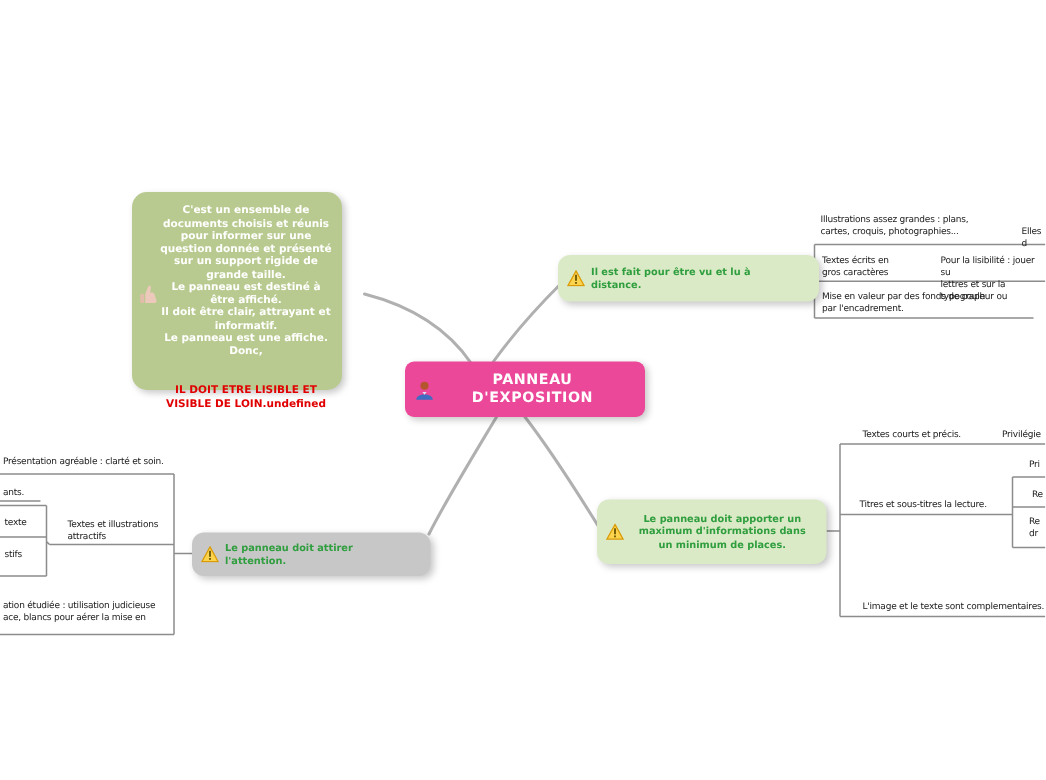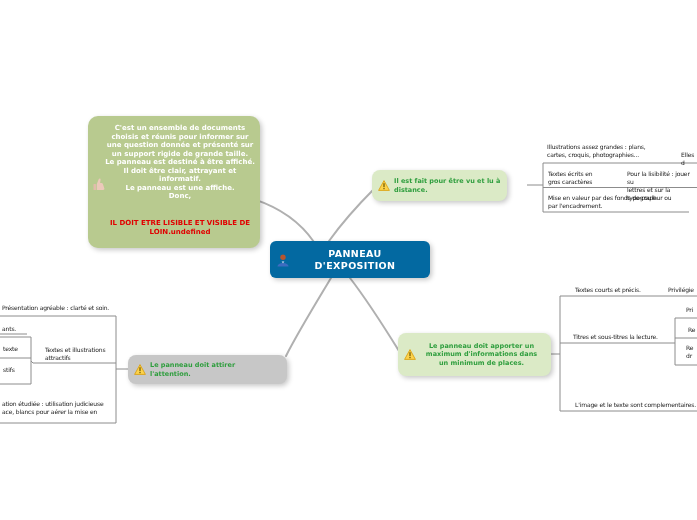--- a/index.html
+++ b/index.html
@@ -2,34 +2,34 @@
 <html><head>
 <meta charset="utf-8">
 <style>
   html,body{margin:0;padding:0;background:#fff;}
   #stage{position:relative;width:697px;height:520px;background:#ffffff;overflow:hidden;
          font-family:"DejaVu Sans","Liberation Sans",sans-serif;}
   svg.lines{position:absolute;left:0;top:0;z-index:0;}
   .node{position:absolute;z-index:2;border-radius:8px;display:flex;align-items:center;
         box-shadow:2px 2px 5px rgba(0,0,0,0.22);box-sizing:border-box;}
   .node .ic{flex:0 0 auto;margin:0 4px 0 6px;display:flex;align-items:center;}
-  .root-node{left:270px;top:241px;width:160px;height:37px;background:#0369a1;border-radius:6px;}
+  .root-node{left:270px;top:241px;width:160px;height:37px;background:#ec4899;border-radius:6px;}
   .root-label{flex:1;text-align:center;color:#ffffff;font-weight:bold;font-size:9.5px;
               line-height:1.25;white-space:pre-line;letter-spacing:.4px;padding-right:14px;}
-  .def-node{left:88px;top:116px;width:172px;height:132px;background:#b8ca8f;border-radius:10px;
+  .def-node{left:88px;top:128px;width:140px;height:132px;background:#b8ca8f;border-radius:10px;
             display:block;padding:8px 5px 4px 5px;}
   .def-body{color:#ffffff;font-weight:bold;font-size:7px;line-height:1.22;text-align:center;
             white-space:pre-line;}
   .def-em{color:#e10000;font-weight:bold;font-size:7px;line-height:1.25;text-align:center;
           margin-top:18px;white-space:pre-line;}
   .def-ic{position:absolute;left:4px;top:60px;}
   .branch{background:#dbeac6;}
   .branch-label{color:#2f9e3e;font-weight:bold;font-size:6.5px;line-height:1.3;
                 white-space:pre-line;}
-  .b-distance{left:372px;top:170px;width:135px;height:31px;}
+  .b-distance{left:372px;top:170px;width:174px;height:31px;}
   .b-info{left:398px;top:333px;width:153px;height:43px;}
   .b-info .branch-label{text-align:center;flex:1;padding-right:8px;}
   .b-attention{left:128px;top:355px;width:159px;height:29px;background:#c7c7c7;}
   .leaf{position:absolute;z-index:1;color:#1a1a1a;font-size:6px;line-height:1.32;
         letter-spacing:-0.15px;white-space:pre-line;}
 </style>
 </head>
 <body>
 
 <div id="stage">

